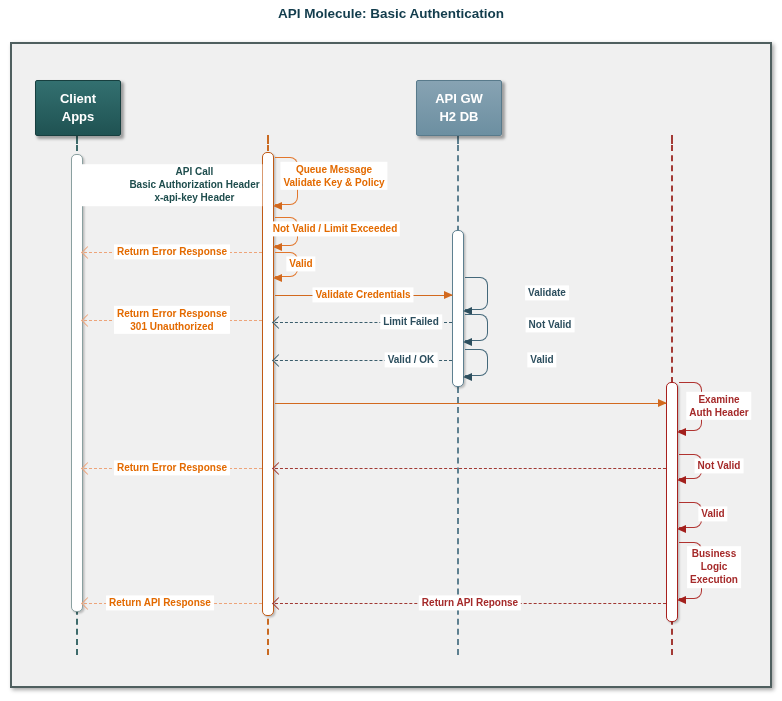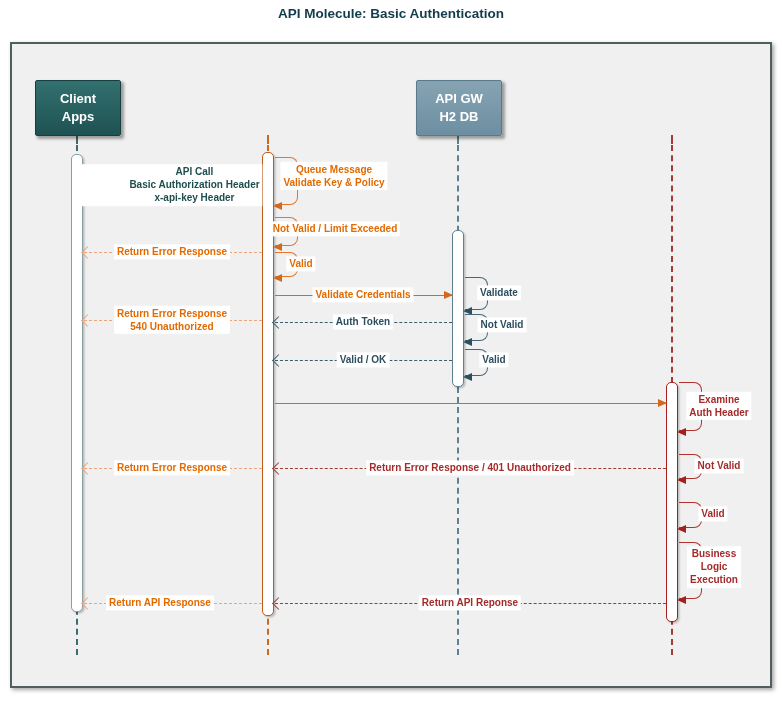--- a/index.html
+++ b/index.html
@@ -52,21 +52,21 @@
   .ch-lorange{border-color:#EDA47A;} .ch-slate{border-color:#3A5D6C;} .ch-red{border-color:#A03833;}
 
   
   .loop{position:absolute;width:22px;border:1.5px solid;border-left:none;
     border-radius:0 8px 8px 0;}
   .lp-orange{border-color:#E2762B;} .lp-slate{border-color:#44687A;} .lp-red{border-color:#B03330;}
 
   
   .lbl{position:absolute;background:#fff;font-weight:bold;font-size:10px;line-height:1.32;
     text-align:center;padding:1px 3px;white-space:nowrap;transform:translate(-50%,-50%);}
-  .t-teal{color:#1E4D4D;padding-left:48px;} .t-orange{color:#E36A00;} .t-slate{color:#2C4E5E;} .t-red{color:#A52A2A;}
+  .t-teal{color:#1E4D4D;padding-left:48px;} .t-orange{color:#E36A00;} .t-slate{color:#2C4E5E;margin-left:48px;} .t-red{color:#A52A2A;}
 </style>
 </head>
 <body>
 
 <div class="title">API Molecule: Basic Authentication</div>
 
 <div class="frame">
 
   <div class="stub lf-teal" style="left:64px"></div>
   <div class="stub lf-orange" style="left:255px"></div>
@@ -154,33 +154,32 @@
   </div>
   <div class="lbl t-orange" style="left:322px;top:132px">
     <div>Queue Message</div>
     <div>Validate Key &amp; Policy</div>
   </div>
   <div class="lbl t-orange" style="left:323px;top:185px">Not Valid / Limit Exceeded</div>
   <div class="lbl t-orange" style="left:160px;top:208px">Return Error Response</div>
   <div class="lbl t-orange" style="left:289px;top:220px">Valid</div>
   <div class="lbl t-orange" style="left:351px;top:251px">Validate Credentials</div>
   <div class="lbl t-slate" style="left:487px;top:249px">Validate</div>
-  <div class="lbl t-slate" style="left:351px;top:278px">Auth Token</div>
+  <div class="lbl t-slate" style="left:351px;top:278px">Limit Failed</div>
   <div class="lbl t-orange" style="left:160px;top:276px">
     <div>Return Error Response</div>
-    <div>540 Unauthorized</div>
+    <div>301 Unauthorized</div>
   </div>
   <div class="lbl t-slate" style="left:490px;top:281px">Not Valid</div>
   <div class="lbl t-slate" style="left:351px;top:316px">Valid / OK</div>
   <div class="lbl t-slate" style="left:482px;top:316px">Valid</div>
   <div class="lbl t-red" style="left:707px;top:362px">
     <div>Examine</div>
     <div>Auth Header</div>
   </div>
-  <div class="lbl t-red" style="left:458px;top:424px">Return Error Response / 401 Unauthorized</div>
   <div class="lbl t-orange" style="left:160px;top:424px">Return Error Response</div>
   <div class="lbl t-red" style="left:707px;top:422px">Not Valid</div>
   <div class="lbl t-red" style="left:701px;top:470px">Valid</div>
   <div class="lbl t-red" style="left:702px;top:523px">
     <div>Business</div>
     <div>Logic</div>
     <div>Execution</div>
   </div>
   <div class="lbl t-red" style="left:458px;top:559px">Return API Reponse</div>
   <div class="lbl t-orange" style="left:148px;top:559px">Return API Response</div>

